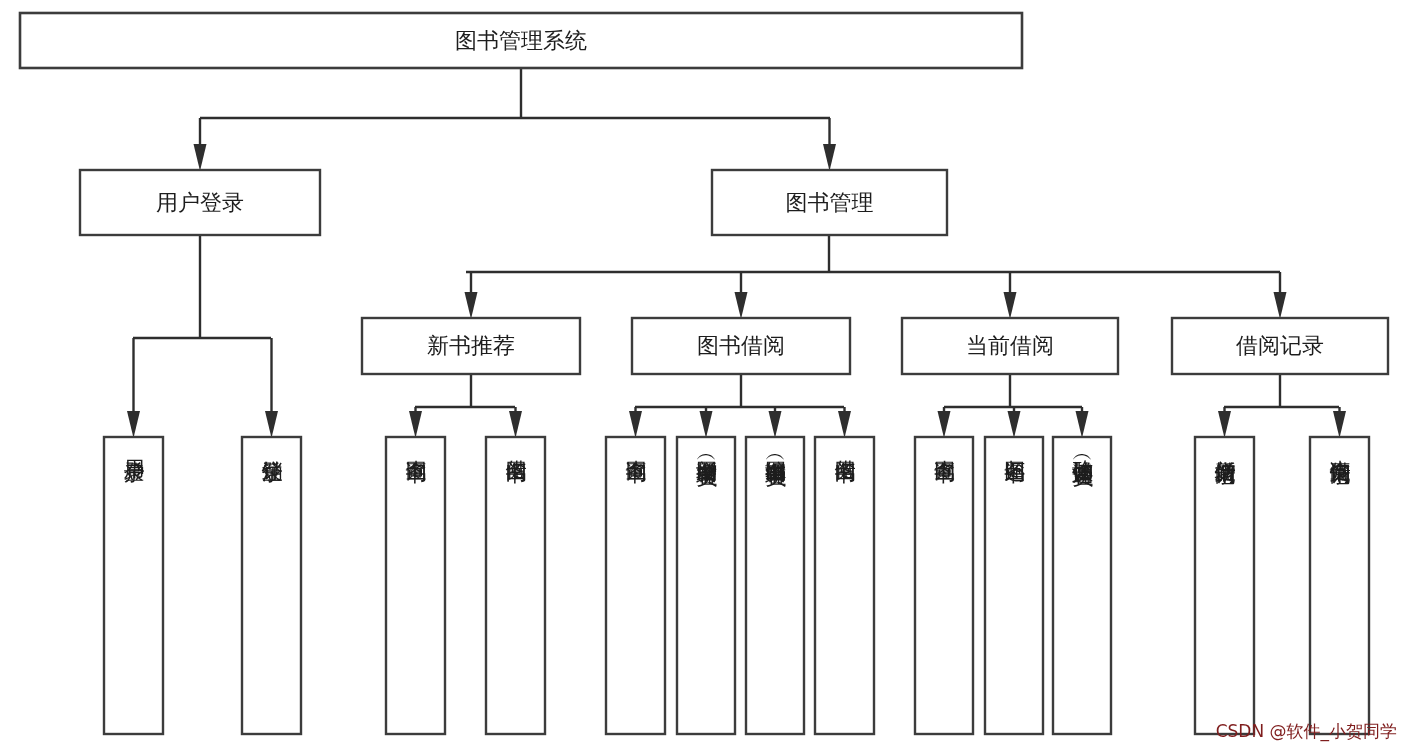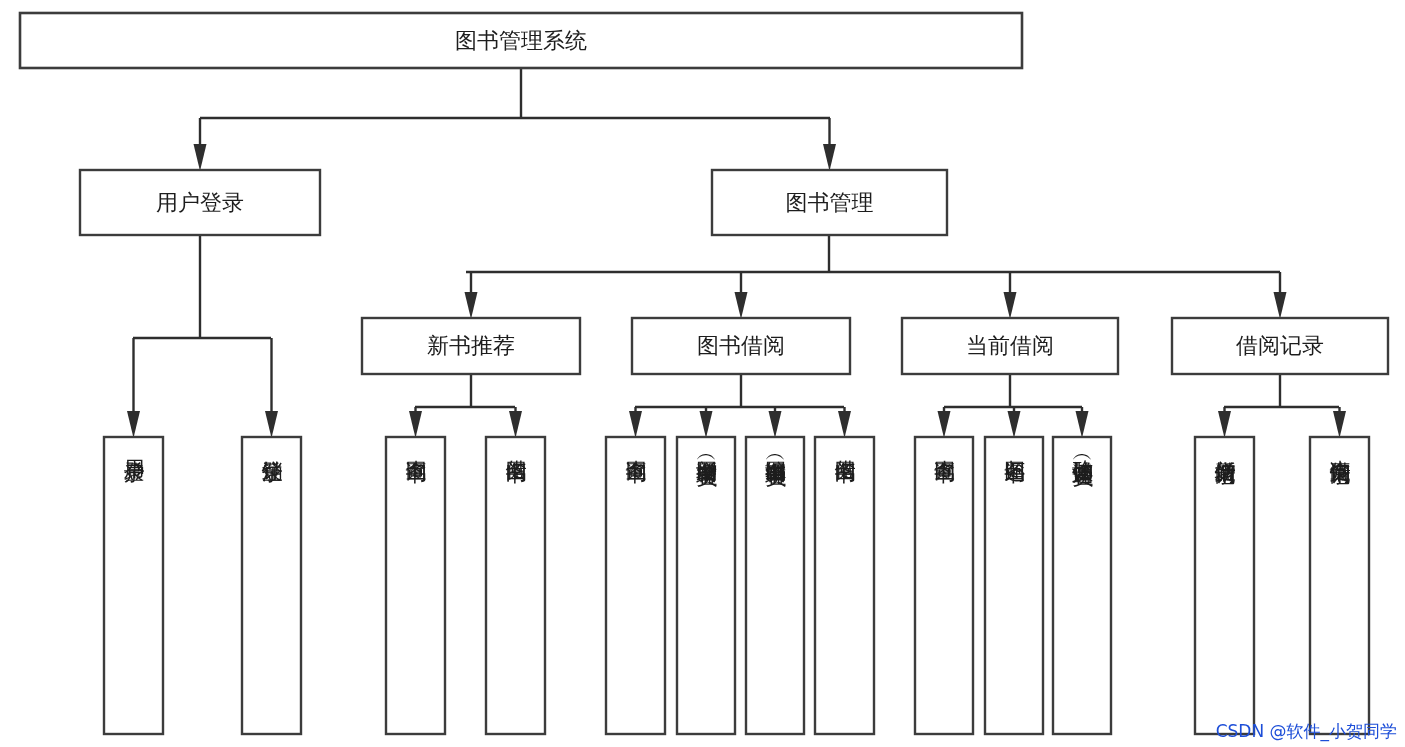--- a/index.html
+++ b/index.html
@@ -89,21 +89,21 @@
     position: absolute;
     display: flex;
     align-items: flex-start;
     justify-content: center;
     pointer-events: none;
   }
   .watermark {
     position: absolute;
     right: 8px;
     bottom: 4px;
-    color: #1d4ed8;
+    color: #7f1d1d;
     font-size: 17px;
     font-family: "DejaVu Sans", "Liberation Sans", sans-serif;
     white-space: nowrap;
     user-select: none;
   }
 </style>
 </head>
 <body>
 
 <div id="diagram-root">

